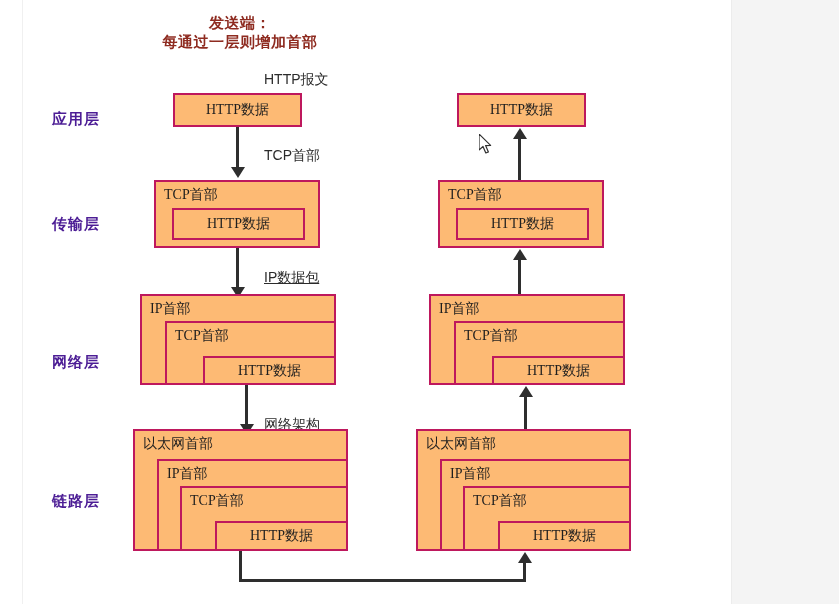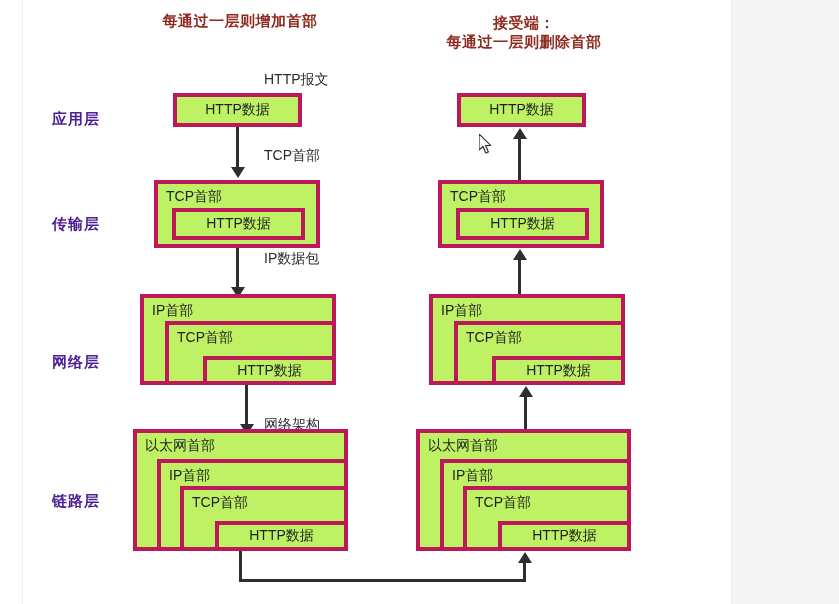--- a/index.html
+++ b/index.html
@@ -70,22 +70,23 @@
     position: absolute;
     font-size: 14px;
     color: #2b2b2b;
     white-space: nowrap;
   }
 
   
   .box {
     position: absolute;
     box-sizing: border-box;
-    border: 4px solid #be185d;
-    background: #bef264;
+    border: 2px solid #be185d;
+    background: #fdba74;
+    font-family: Liberation Serif, serif;
   }
   .box-label {
     position: absolute;
     font-size: 14px;
     color: #1f1f1f;
     white-space: nowrap;
   }
   .box-label.tl { left: 8px; top: 4px; }
   .box-label.center {
     left: 0; right: 0; top: 50%;
@@ -135,36 +136,33 @@
 </head>
 <body>
 
 <div id="canvas">
 
   <div class="gutter-left"></div>
   <div class="gutter-right"></div>
   <div class="gutter-right-line"></div>
 
   <div class="col-head" style="left:120px; top:12px; width:240px;">
+    <span class="l1">发送端：</span>
     <span class="l2">每通过一层则增加首部</span>
   </div>
 
-  <div class="col-head" style="left:404px; top:12px; width:240px;">
-    <span class="l1">接受端：</span>
-    <span class="l2">每通过一层则删除首部</span>
-  </div>
 
   <div class="layer-label" style="left:52px; top:110px;">应用层</div>
   <div class="layer-label" style="left:52px; top:215px;">传输层</div>
   <div class="layer-label" style="left:52px; top:353px;">网络层</div>
   <div class="layer-label" style="left:52px; top:492px;">链路层</div>
 
   <div class="annot" style="left:264px; top:71px;">HTTP报文</div>
   <div class="annot" style="left:264px; top:147px;">TCP首部</div>
-  <div class="annot" style="left:264px; top:250px;">IP数据包</div>
+  <div class="annot" style="left:264px; top:269px;text-decoration:underline;">IP数据包</div>
   <div class="annot" style="left:264px; top:416px;">网络架构</div>
 
   <div class="box" style="left:173px; top:93px; width:129px; height:34px;">
     <span class="box-label center">HTTP数据</span>
   </div>
 
   <div class="vline" style="left:236px; top:127px; height:42px;"></div>
   <div class="arrowhead-down" style="left:231px; top:167px;"></div>
 
   <div class="box" style="left:154px; top:180px; width:166px; height:68px;">

